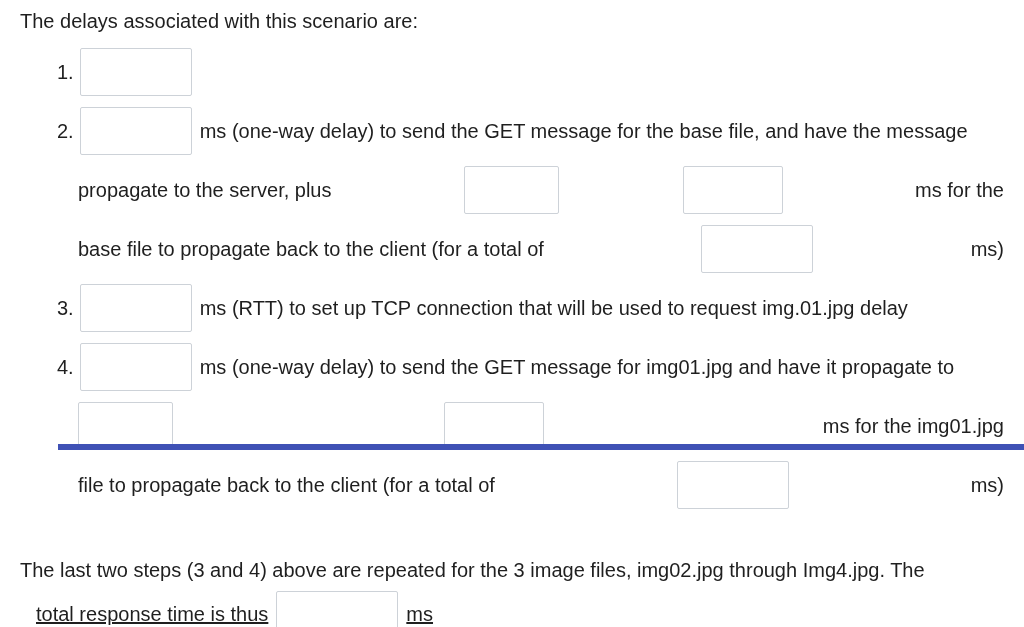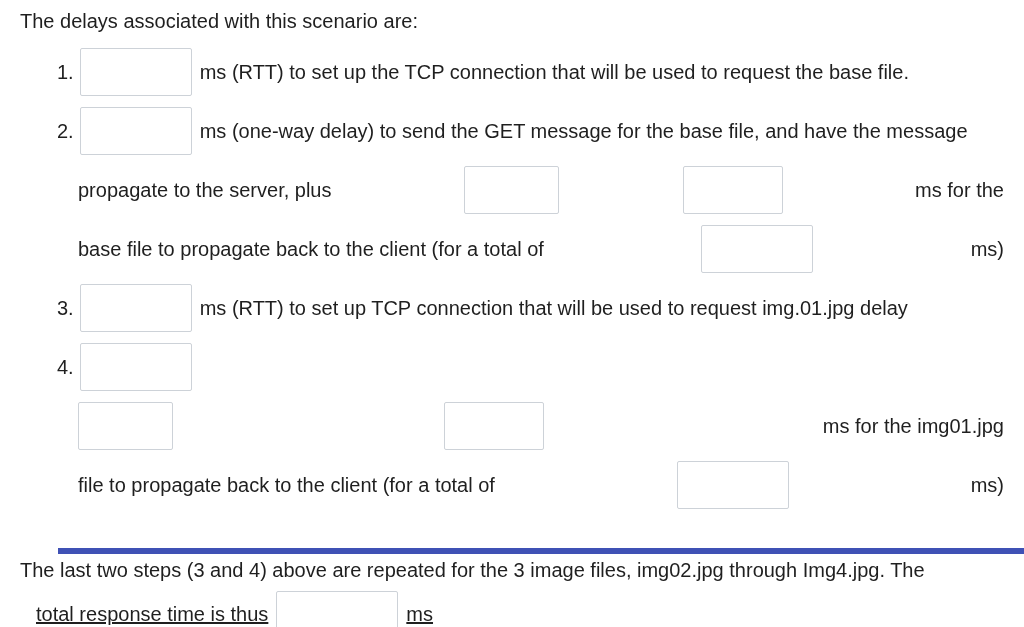--- a/index.html
+++ b/index.html
@@ -7,21 +7,21 @@
     margin: 0; padding: 0;
     width: 1024px; height: 627px;
     background: #ffffff;
     font-family: "Liberation Sans", sans-serif;
     font-size: 20px;
     color: #1f1f1f;
     overflow: hidden;
   }
   .page {
     position: relative;
-    width: 1024px; height: 554px;
+    width: 1024px; height: 450px;
     padding: 8px 20px 0 20px;
   }
   .intro {
     margin: 0 0 14px 0;
     line-height: 26px;
   }
   .row {
     display: flex;
     align-items: center;
     margin-bottom: 11px;
@@ -67,21 +67,20 @@
 </head>
 <body>
 
 <div class="page">
 
   <p class="intro">The delays associated with this scenario are:</p>
 
   <div class="row step-row">
     <span class="num">1.</span>
     <input class="blank w-lead" type="text" value="" style="">
-    <span class="after">ms (RTT) to set up the TCP connection that will be used to request the base file.</span>
   </div>
 
   <div class="row step-row">
     <span class="num">2.</span>
     <input class="blank w-lead" type="text" value="" style="">
     <span class="after">ms (one-way delay) to send the GET message for the base file, and have the message</span>
   </div>
 
   <div class="row cont-row">
     <span class="before">propagate to the server, plus</span>
@@ -98,20 +97,21 @@
 
   <div class="row step-row">
     <span class="num">3.</span>
     <input class="blank w-lead" type="text" value="" style="">
     <span class="after">ms (RTT) to set up TCP connection that will be used to request img.01.jpg delay</span>
   </div>
 
   <div class="row step-row">
     <span class="num">4.</span>
     <input class="blank w-lead" type="text" value="" style="">
+    <span class="after">ms (one-way delay) to send the GET message for img01.jpg and have it propagate to</span>
   </div>
 
   <div class="row cont-row">
     <input class="blank w-mid" type="text" value="" style="">
     <input class="blank w-mid2" type="text" value="" style="">
     <span class="after">ms for the img01.jpg</span>
   </div>
 
   <div class="row cont-row">
     <span class="before">file to propagate back to the client (for a total of</span>

